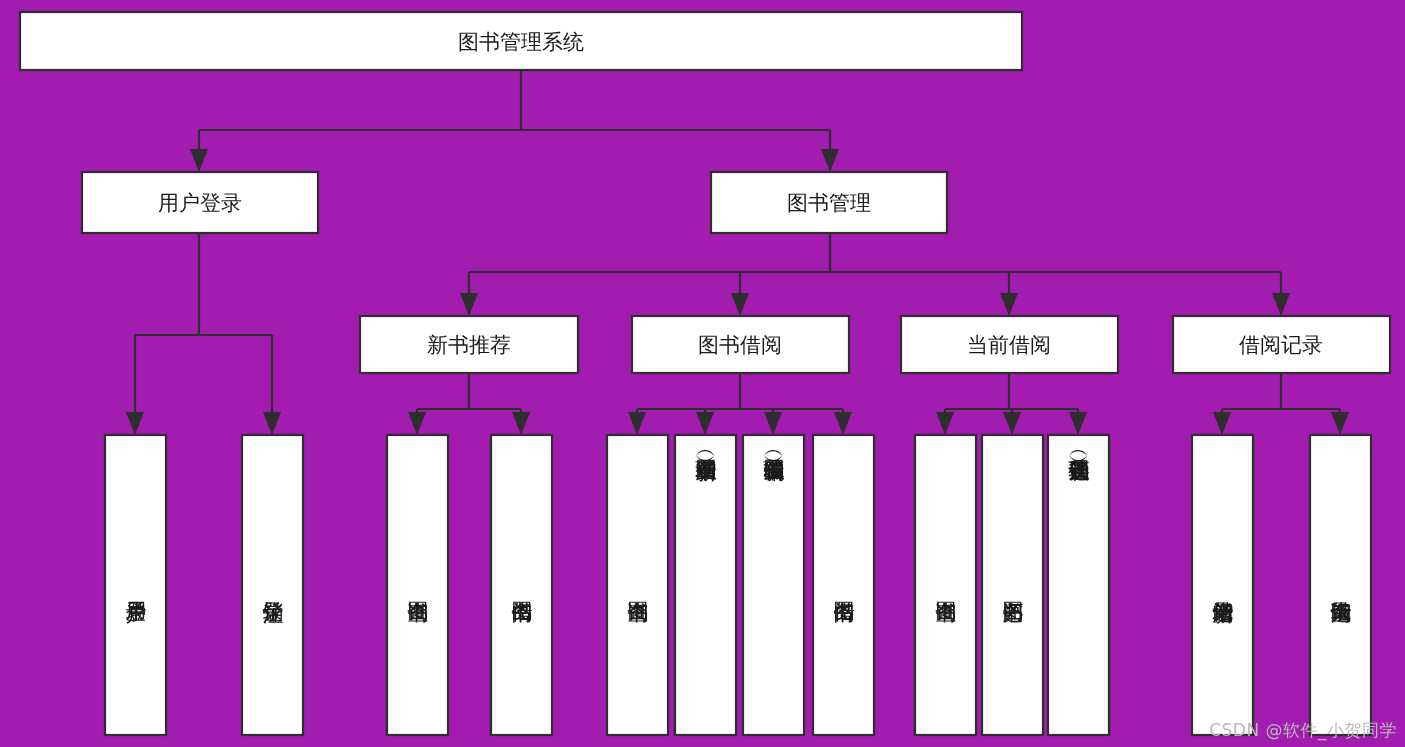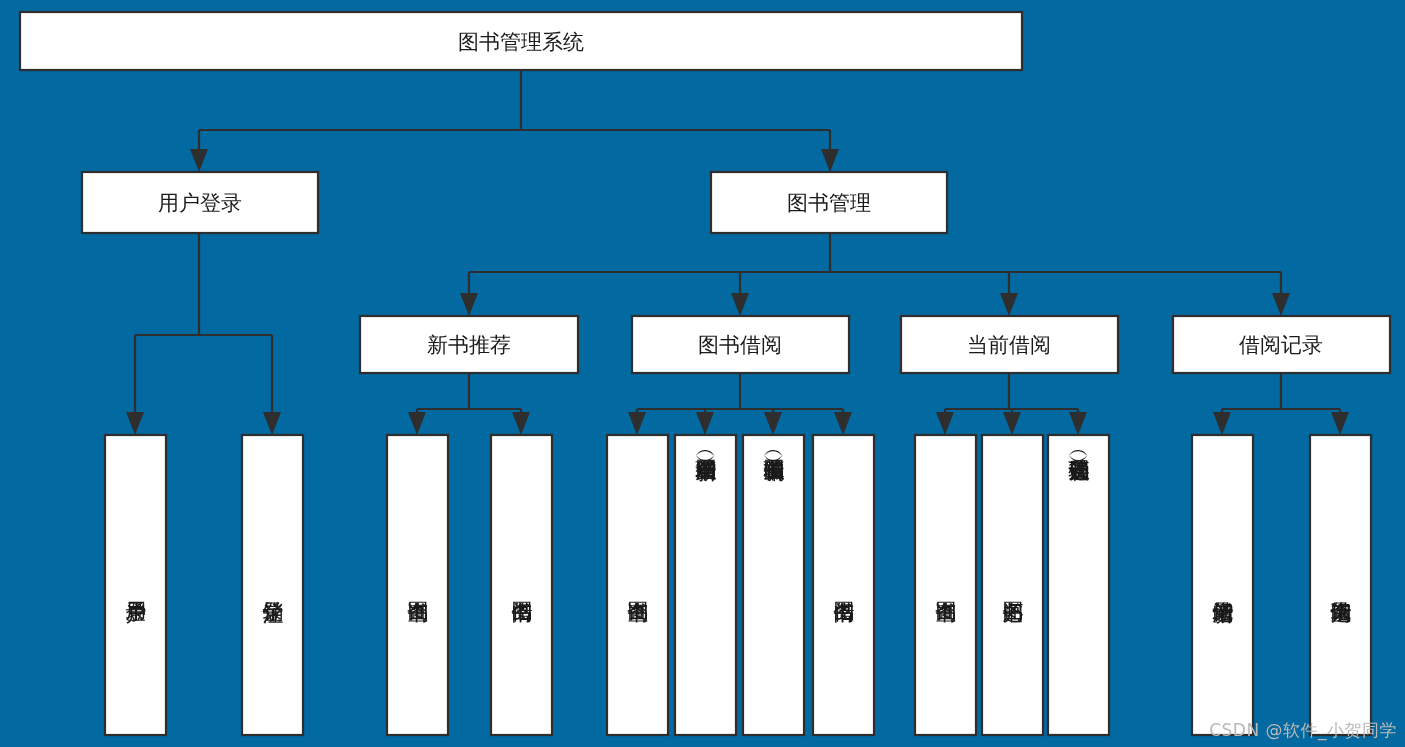--- a/index.html
+++ b/index.html
@@ -8,21 +8,21 @@
     padding: 0;
     background: #ffffff;
   }
   body {
     font-family: "DejaVu Sans", "Liberation Sans", sans-serif;
   }
   #diagram-root {
     position: relative;
     width: 1405px;
     height: 747px;
-    background: #0369a1;
+    background: #a21caf;
     overflow: hidden;
   }
   svg.canvas {
     position: absolute;
     left: 0;
     top: 0;
     width: 1405px;
     height: 747px;
     display: block;
   }

